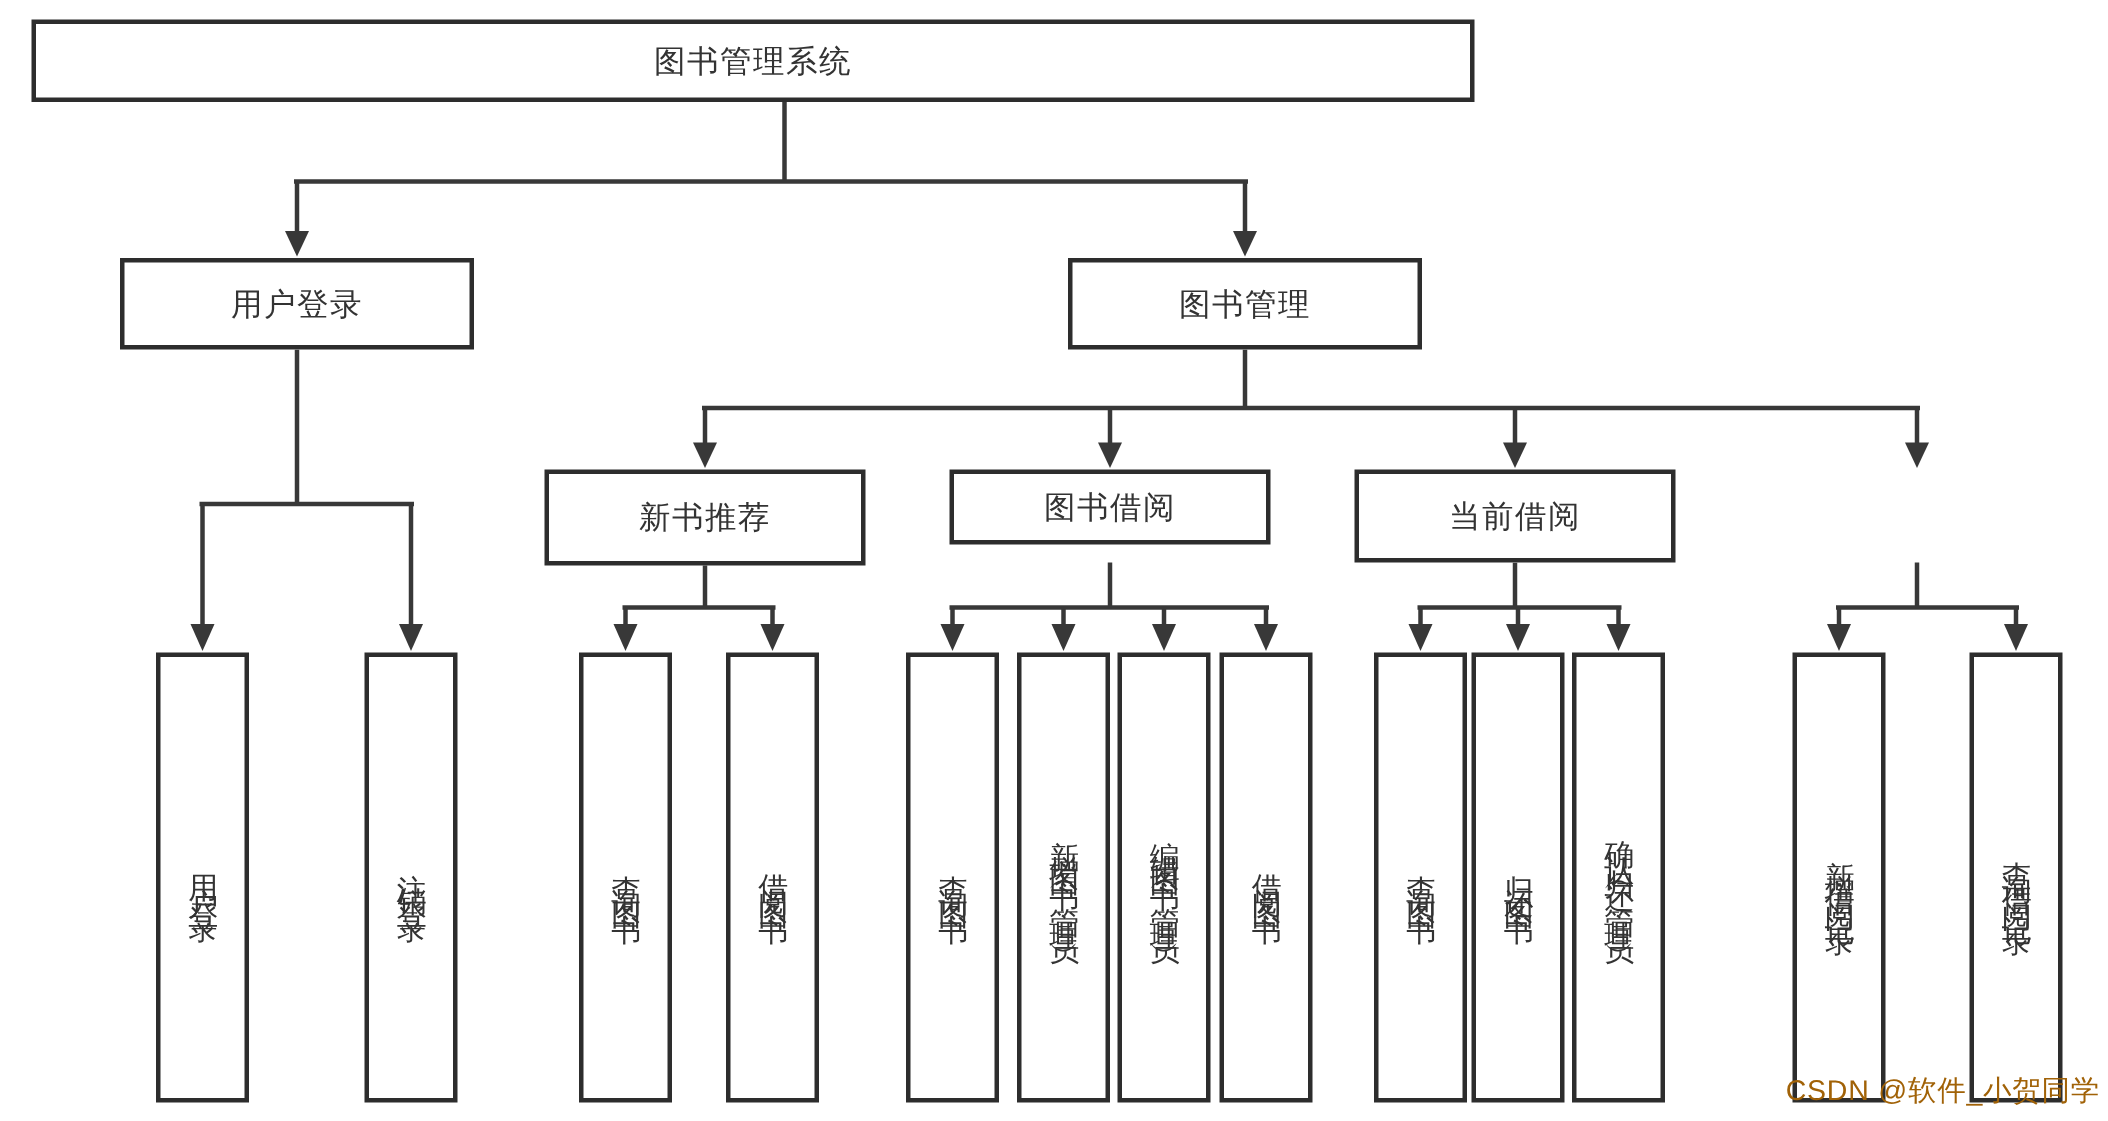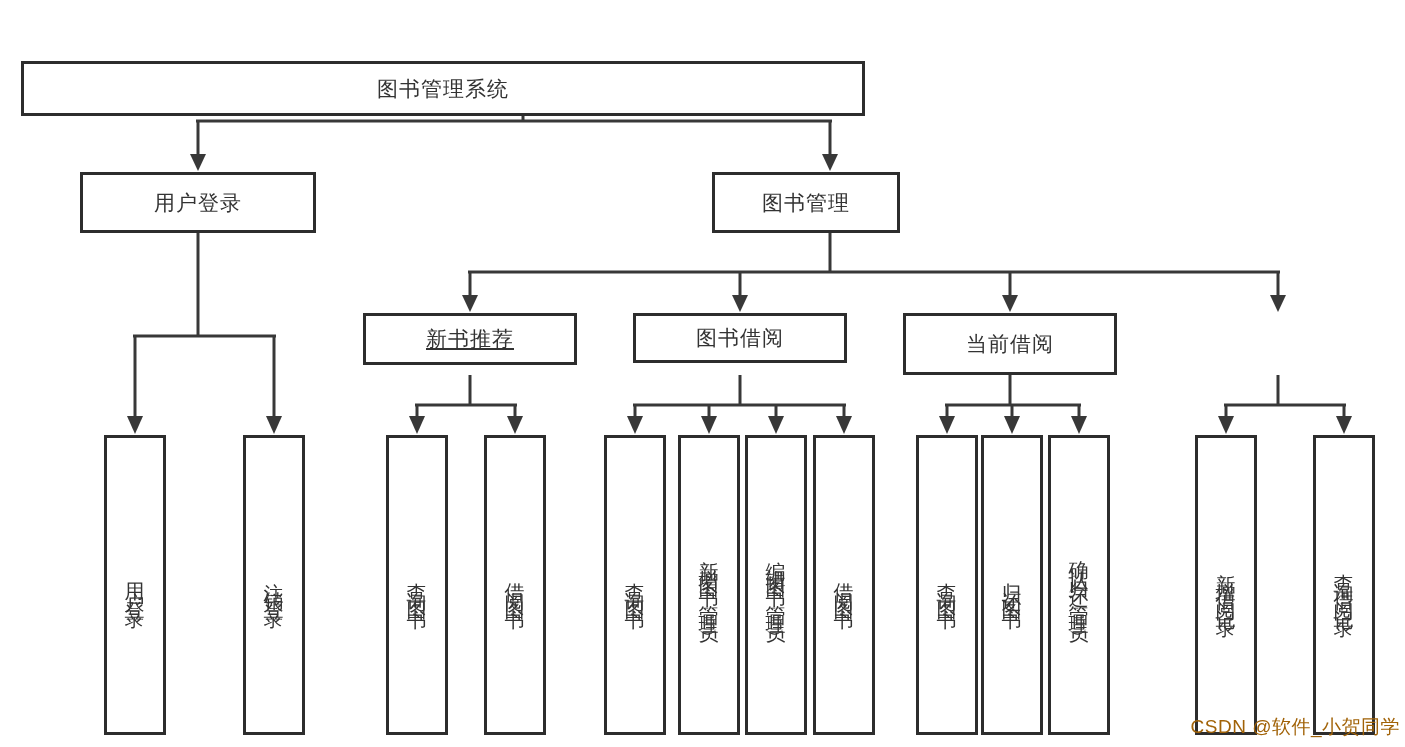--- a/index.html
+++ b/index.html
@@ -134,32 +134,32 @@
     <g>
       <line x1="1278" y1="375" x2="1278" y2="405"></line>
       <line x1="1224" y1="405" x2="1346" y2="405"></line>
       <line x1="1226" y1="405" x2="1226" y2="418"></line>
       <polygon points="1218,416 1234,416 1226,434"></polygon>
       <line x1="1344" y1="405" x2="1344" y2="418"></line>
       <polygon points="1336,416 1352,416 1344,434"></polygon>
     </g>
   </svg>
 
-  <div class="box h-label" style="left:21px; top:13px; width:844px; height:55px;margin-top:48px;">
+  <div class="box h-label" style="left:21px; top:13px; width:962px; height:55px;">
     <span>图书管理系统</span>
   </div>
 
   <div class="box h-label" style="left:80px; top:172px; width:236px; height:61px;">
     <span>用户登录</span>
   </div>
-  <div class="box h-label" style="left:712px; top:172px; width:188px; height:61px;">
+  <div class="box h-label" style="left:712px; top:172px; width:236px; height:61px;">
     <span>图书管理</span>
   </div>
 
-  <div class="box h-label" style="left:363px; top:313px; width:214px; height:52px;text-decoration:underline;">
+  <div class="box h-label" style="left:363px; top:313px; width:214px; height:64px;">
     <span>新书推荐</span>
   </div>
   <div class="box h-label" style="left:633px; top:313px; width:214px; height:50px;">
     <span>图书借阅</span>
   </div>
   <div class="box h-label" style="left:903px; top:313px; width:214px; height:62px;justify-content:center;">
     <span>当前借阅</span>
   </div>
 
   <div class="box leaf" style="left:104px; top:435px; width:62px; height:300px;">

